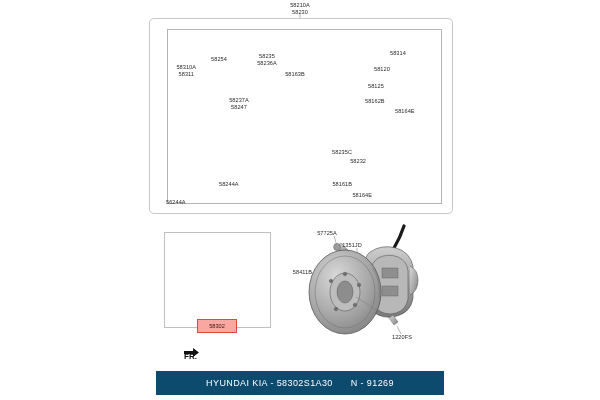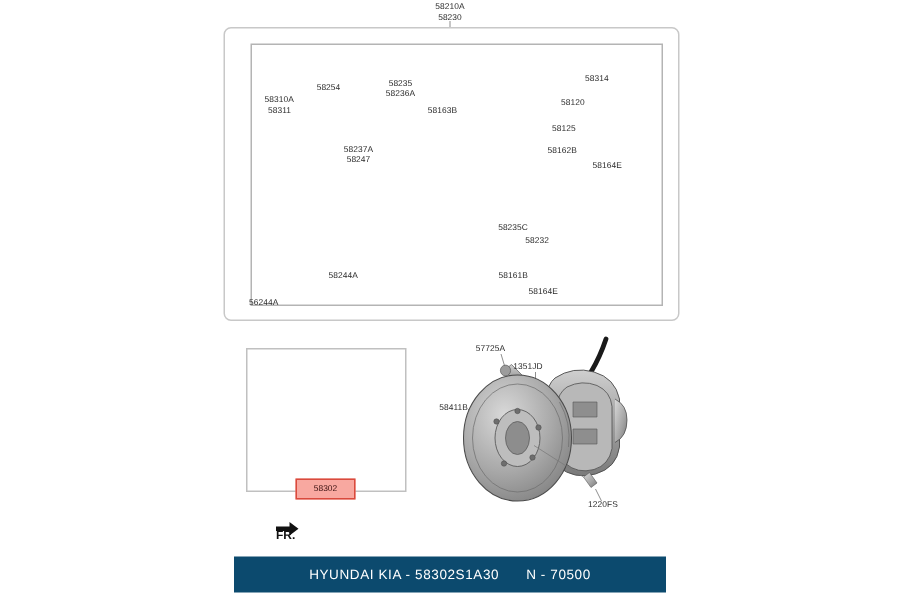--- a/index.html
+++ b/index.html
@@ -318,15 +318,15 @@
 
 <div class="hl">
   <span>58302</span>
 </div>
 
 <div class="fr">FR.</div>
 
 <div class="footer">
   <div class="footer-inner">
     <div class="footer-txt">HYUNDAI  KIA - 58302S1A30</div>
-    <div class="footer-txt">N - 70500</div>
+    <div class="footer-txt">N - 91269</div>
   </div>
 </div>
 
 </body></html>

